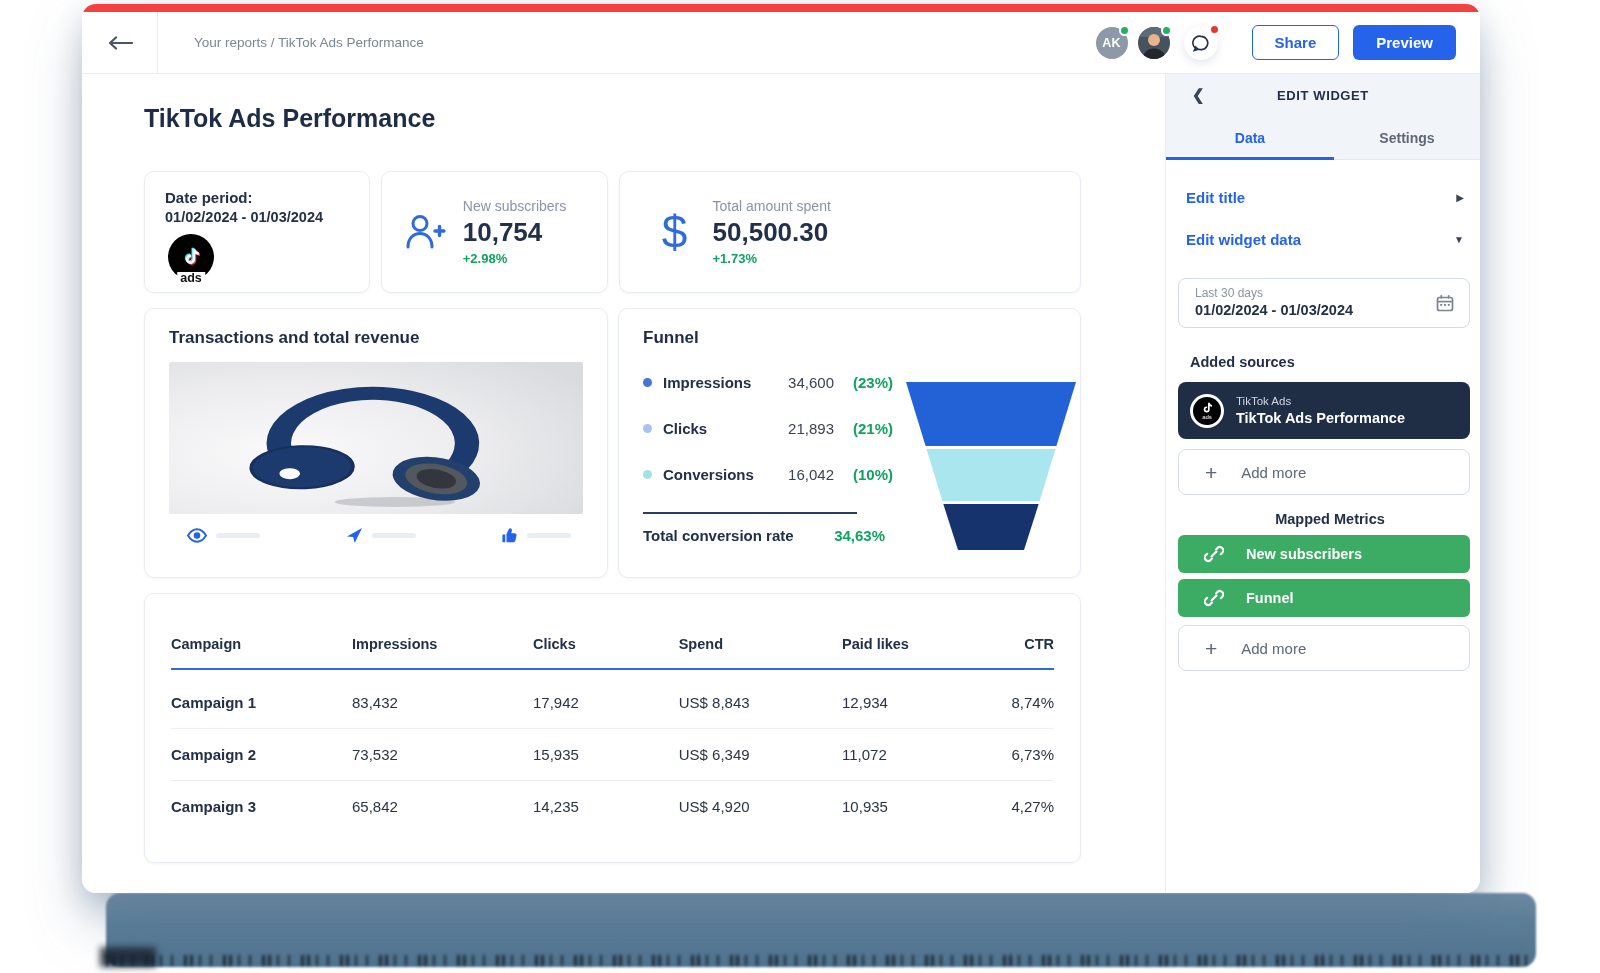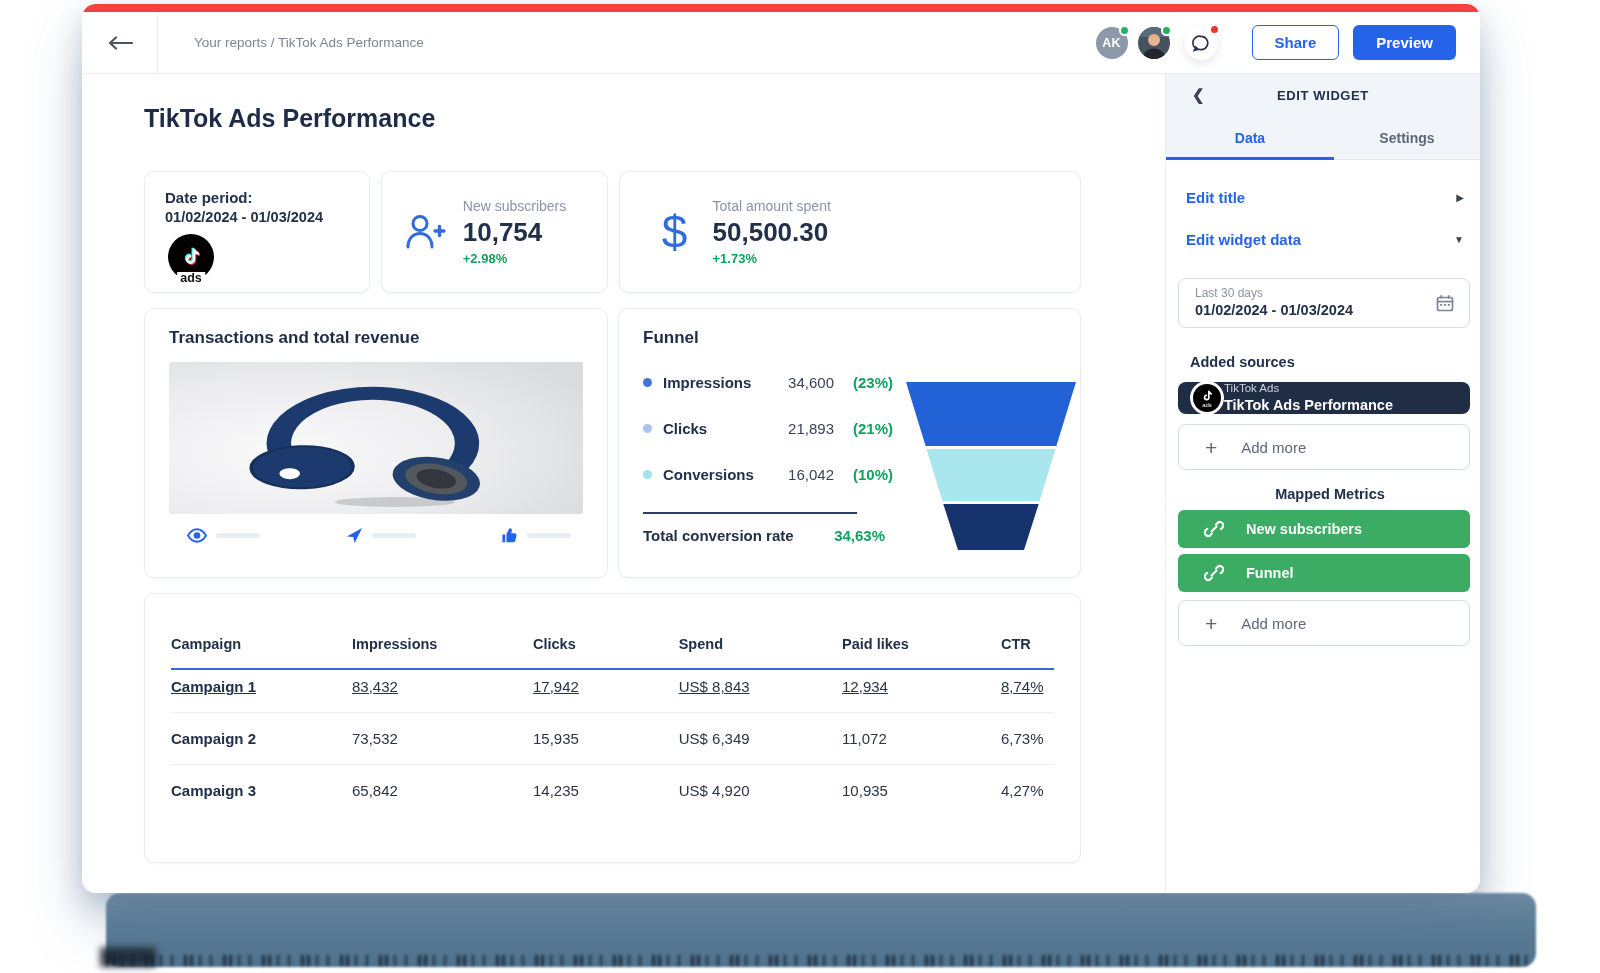--- a/index.html
+++ b/index.html
@@ -90,24 +90,24 @@
   .f-divider { width:214px; border-top:2px solid #2b3d63; margin:3px 0 0; }
   .f-total { display:flex; justify-content:space-between; width:242px; margin-top:13px; }
   .f-total-label { font-size:15px; font-weight:700; }
   .f-total-value { font-size:15px; font-weight:700; color:#0fa35e; }
   .funnel-chart { margin:8px 0 0 13px; flex:none; }
 
   .table-card { width:937px; min-height:270px; padding:20px 26px 18px; margin-bottom:20px; }
   table.campaigns { width:100%; border-collapse:collapse; margin-top:22px; }
   table.campaigns th { text-align:left; font-size:14.5px; font-weight:700; color:#22304a; padding:0 0 16px; border-bottom:2.5px solid #2f6ae0; }
   table.campaigns td { font-size:15px; color:#2a3444; padding:17px 0; border-bottom:1px solid #ebeef4; }
-  table.campaigns tbody tr:first-child td { padding-top:8px;text-decoration:underline; }
+  table.campaigns tbody tr:first-child td { padding-top:24px; }
   table.campaigns tbody tr:last-child td { border-bottom:none; }
   table.campaigns td:first-child { font-weight:700; color:#22304a; }
-  table.campaigns th:last-child, table.campaigns td:last-child { }
+  table.campaigns th:last-child, table.campaigns td:last-child { text-align:right; }
   .col-campaign{width:20.5%} .col-impr{width:20.5%} .col-clicks{width:16.5%} .col-spend{width:18.5%} .col-likes{width:18%} .col-ctr{width:6%}
 
   
   .sidebar { position:absolute; right:0; top:70px; bottom:0; width:315px; border-left:1px solid #e9edf3; background:#fff; }
   .sb-top { height:42px; background:#f1f4f8; display:flex; align-items:center; position:relative; }
   .sb-back { position:absolute; left:26px; font-size:15px; color:#3a4354; cursor:pointer; font-weight:700; }
   .sb-title { width:100%; text-align:center; font-size:13px; font-weight:700; letter-spacing:.6px; color:#22304a; }
   .sb-tabs { display:flex; height:44px; background:#f1f4f8; border-bottom:1px solid #e6eaf0; }
   .sb-tab { display:flex; align-items:center; justify-content:center; font-size:14px; cursor:pointer; position:relative; }
   .sb-tab.data { flex:1.15; color:#2563eb; font-weight:700; }
@@ -118,21 +118,21 @@
   .sb-link-row.widget { margin-bottom:30px; }
   .sb-link { color:#2563eb; font-weight:700; font-size:15px; }
   .sb-caret { color:#3a4354; font-size:10px; }
   .date-box { border:1px solid #d5dbe5; border-radius:8px; background:#fff; height:50px; padding:8px 14px 8px 16px;
     display:flex; align-items:center; margin-bottom:26px; cursor:pointer; }
   .date-box .txt { line-height:1.25; }
   .date-preset { font-size:12px; color:#8a94a3; }
   .date-range { font-size:14.5px; font-weight:700; color:#22304a; }
   .date-box .cal { margin-left:auto; }
   .sb-label { font-weight:700; font-size:14.5px; color:#22304a; margin:0 0 12px 12px; }
-  .source-card { border-radius:8px; height:32px; padding:7px 12px; display:flex; align-items:center; gap:0; margin-bottom:10px; cursor:pointer; }
+  .source-card { border-radius:8px; height:57px; padding:7px 12px; display:flex; align-items:center; gap:12px; margin-bottom:10px; cursor:pointer; }
   .src-icon { width:34px; height:34px; border-radius:50%; background:#fff; display:flex; align-items:center; justify-content:center; flex:none; }
   .src-icon .inner { width:28px; height:28px; border-radius:50%; background:#000; display:flex; flex-direction:column; align-items:center; justify-content:center; }
   .src-icon .inner .mini-ads { font-size:6px; color:#fff; line-height:1; margin-top:-1px; }
   .src-txt { line-height:1.3; }
   .src-platform { font-size:11.5px; color:#cfd6e2; }
   .src-report { font-size:14.5px; font-weight:700; color:#fff; }
   .add-more { border:1px solid #d5dbe5; border-radius:8px; height:46px; background:#fff; display:flex; align-items:center;
     padding-left:26px; color:#5d6778; font-size:15px; cursor:pointer; }
   .add-more.src { margin-bottom:16px; }
   .add-more .plus { font-size:21px; font-weight:400; color:#5d6778; margin-right:24px; line-height:1; }

